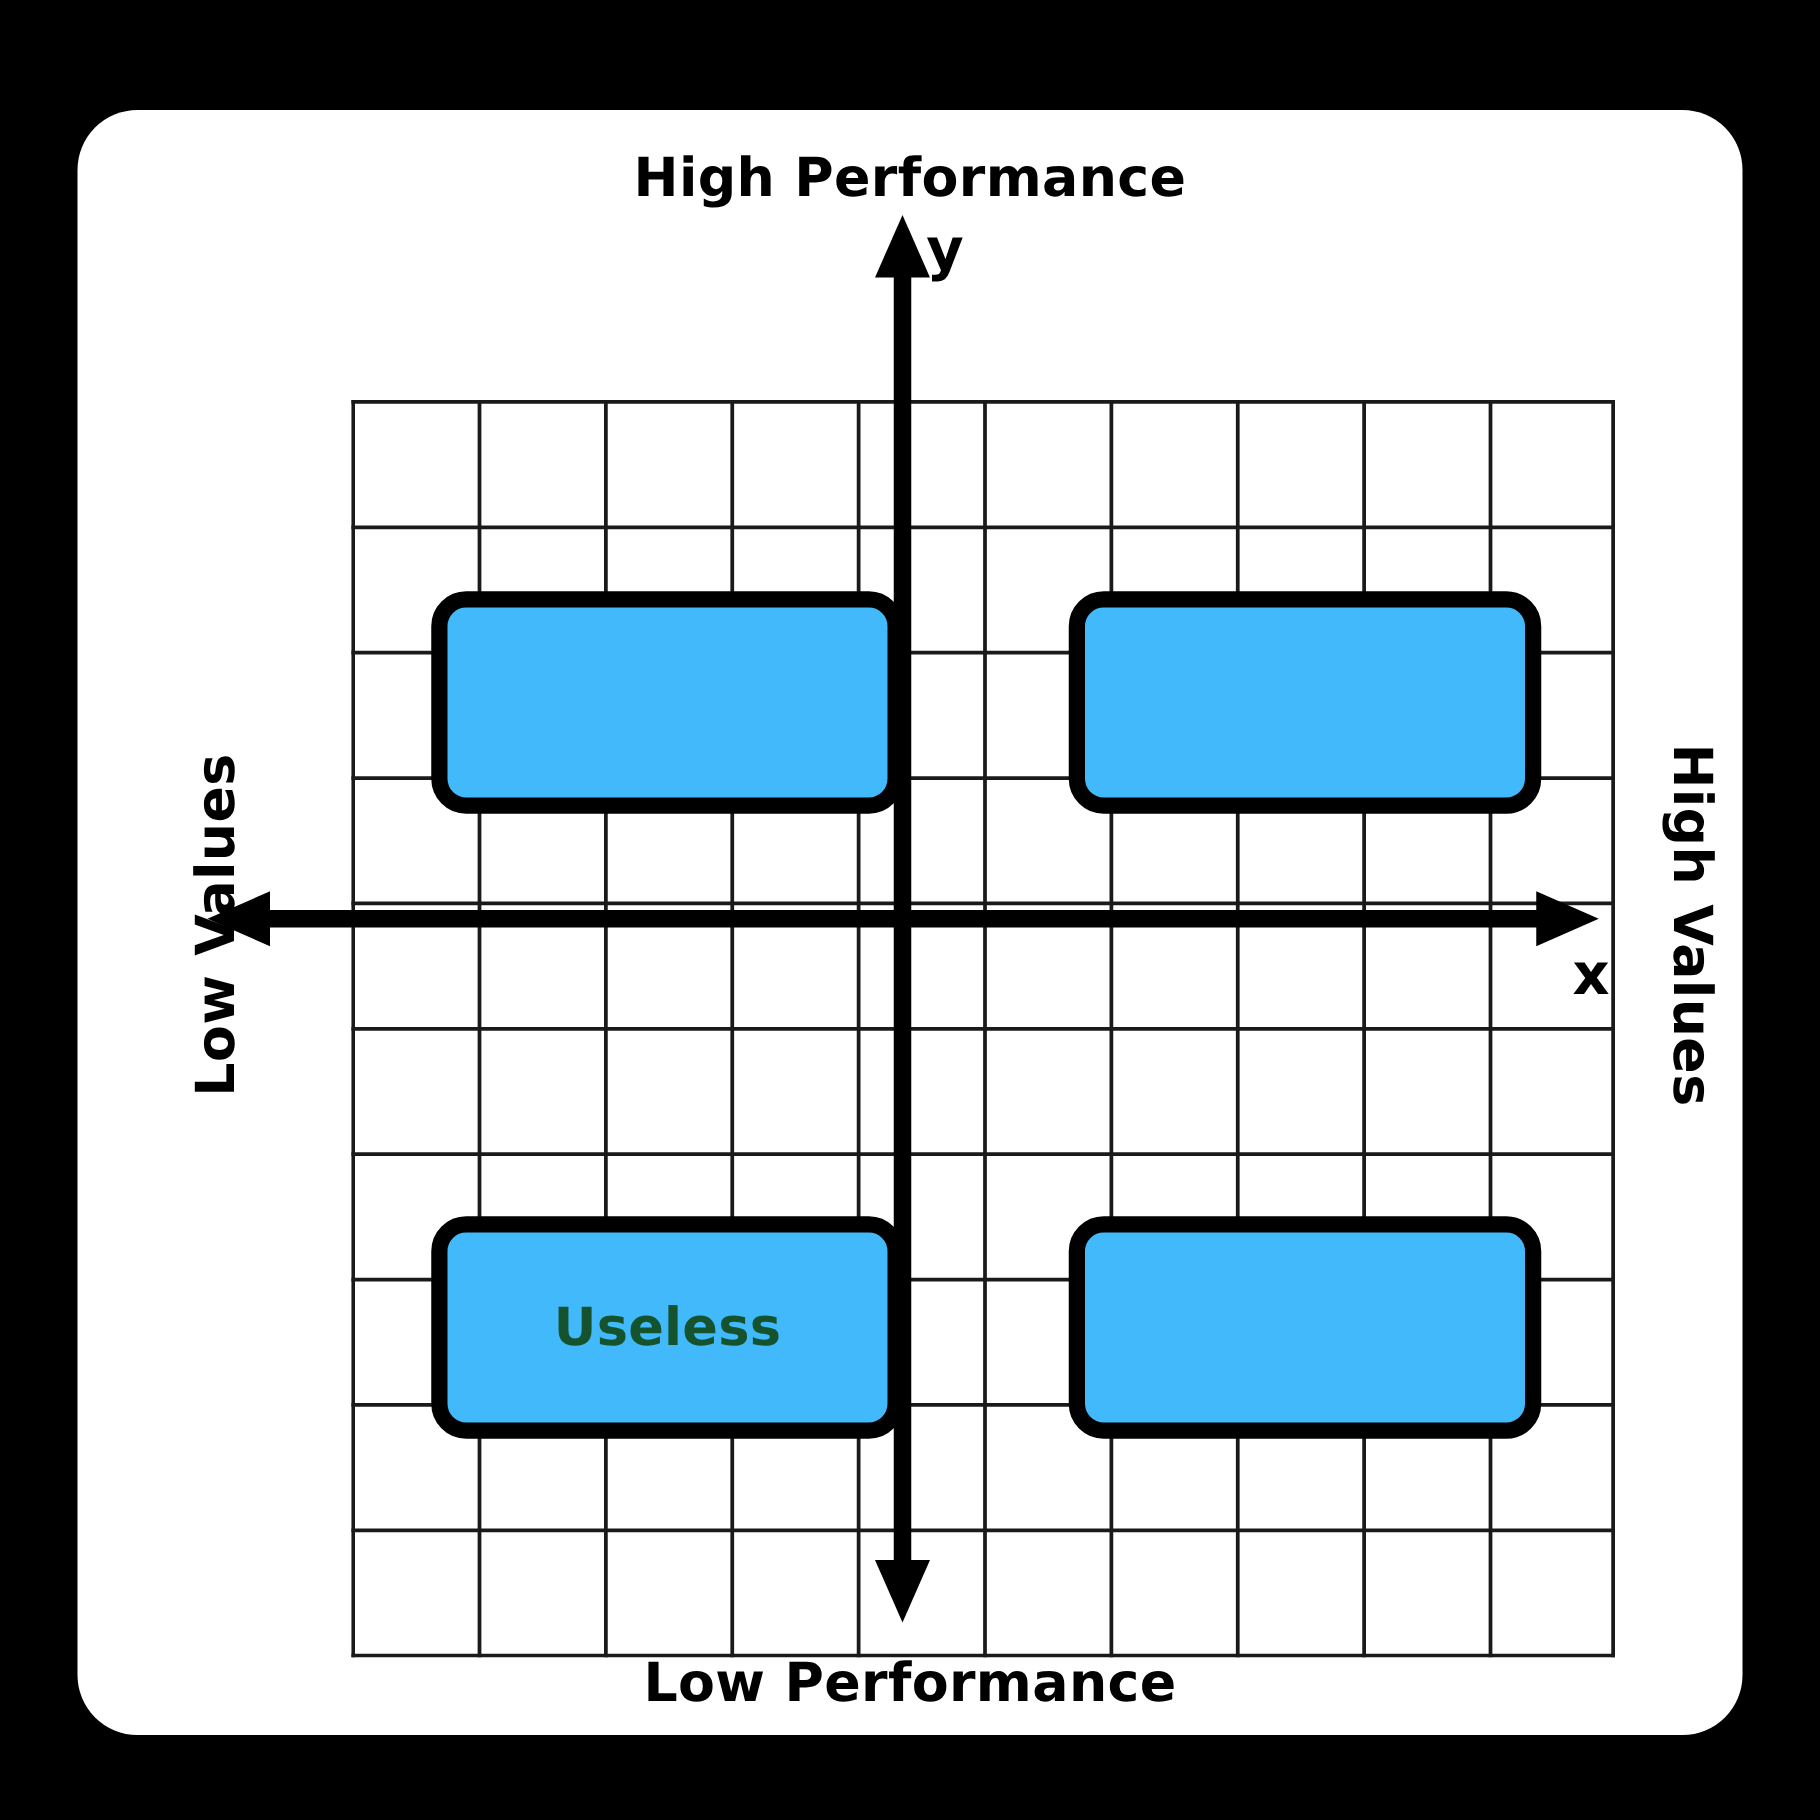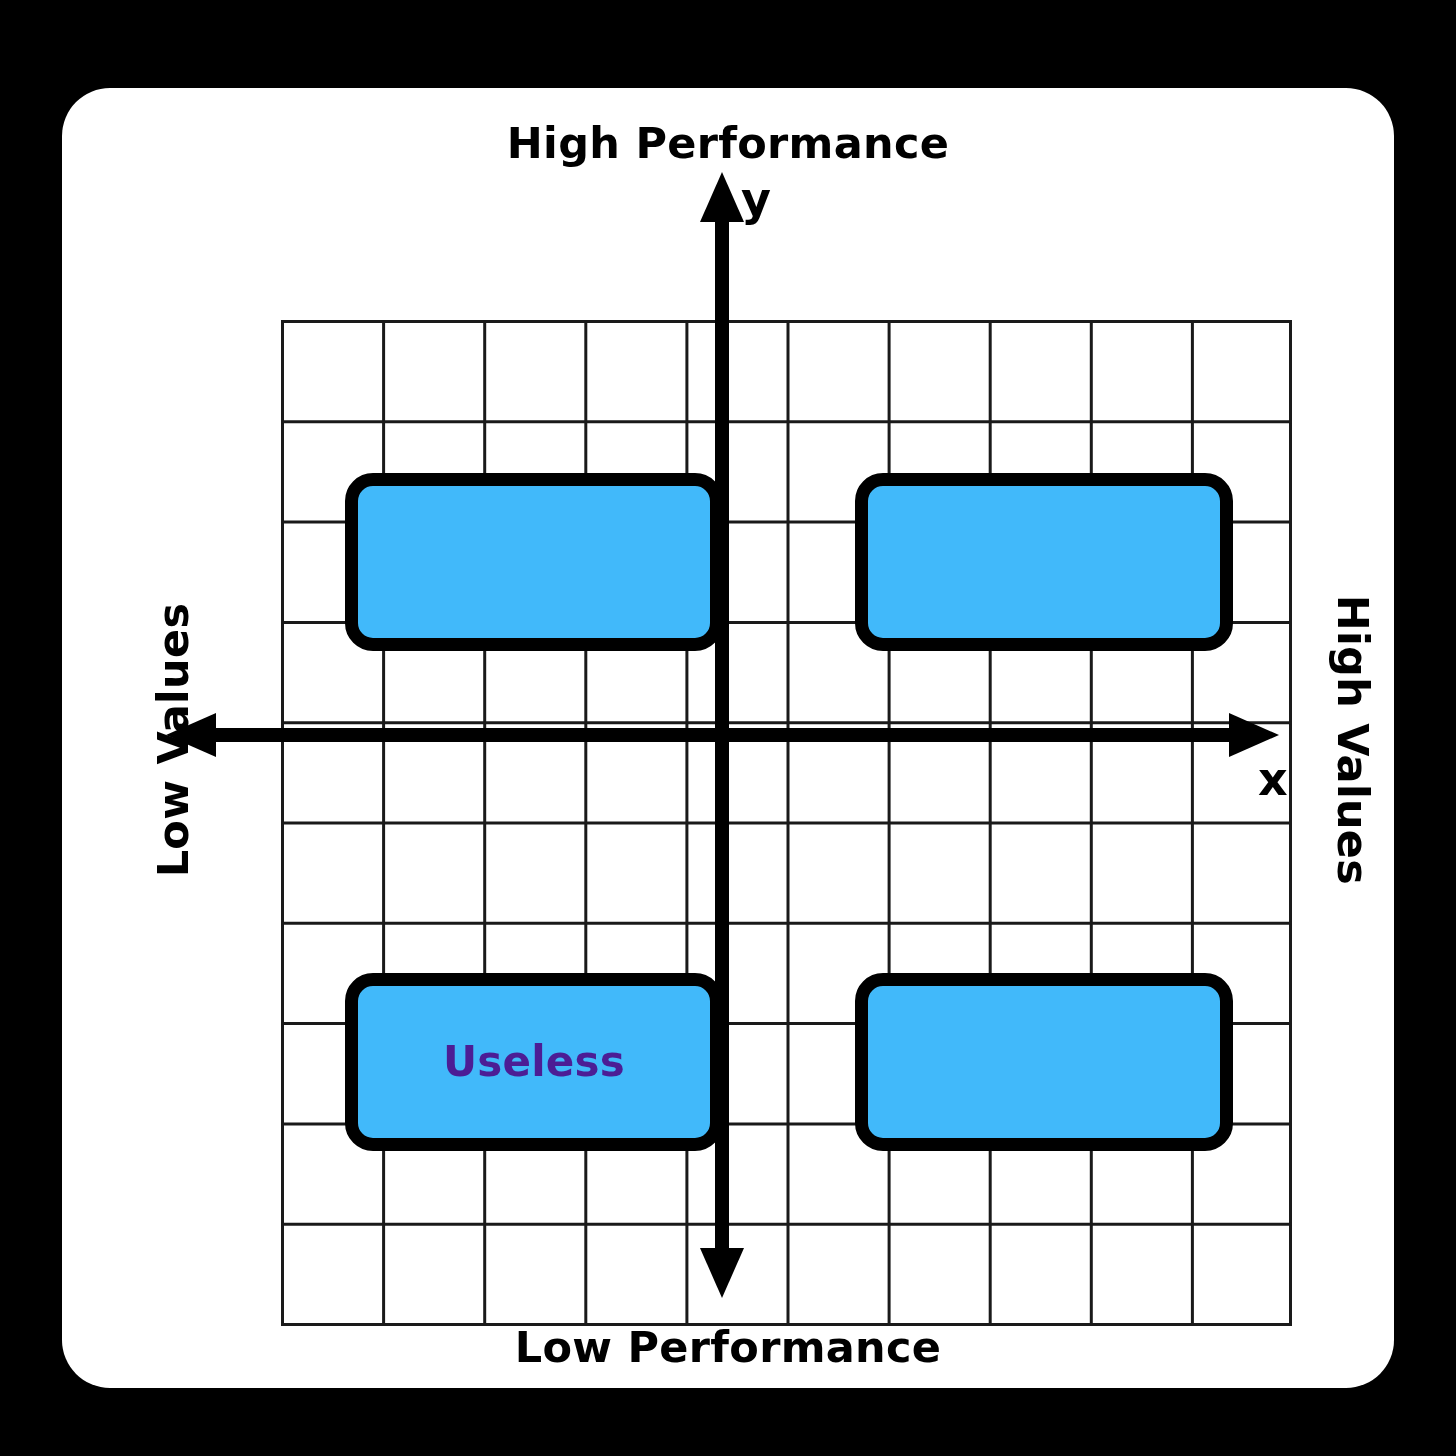--- a/index.html
+++ b/index.html
@@ -61,21 +61,21 @@
     border: 13px solid #000000;
     border-radius: 28px;
     box-sizing: border-box;
     display: flex;
     align-items: center;
     justify-content: center;
   }
   .qbox-label {
     font-size: 42px;
     font-weight: bold;
-    color: #4c1d95;
+    color: #14532d;
     letter-spacing: 0.2px;
     text-align: center;
     line-height: 1.1;
     padding: 0 14px;
   }
   #box-tl { left: 283px; top: 385px; width: 378px; height: 178px; }
   #box-tr { left: 793px; top: 385px; width: 378px; height: 178px; }
   #box-bl { left: 283px; top: 885px; width: 378px; height: 178px; }
   #box-br { left: 793px; top: 885px; width: 378px; height: 178px; }
 

